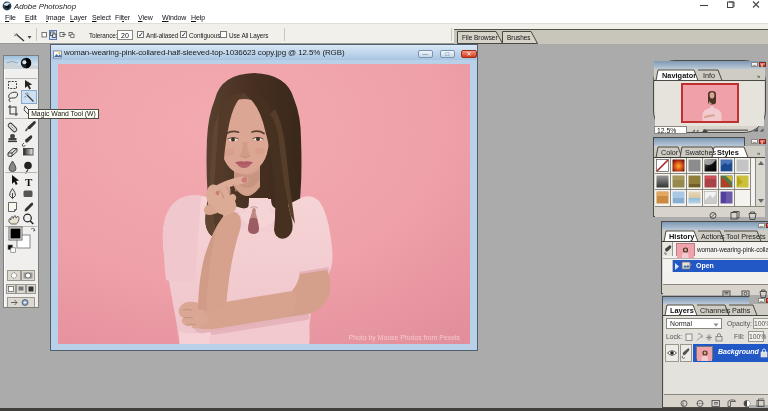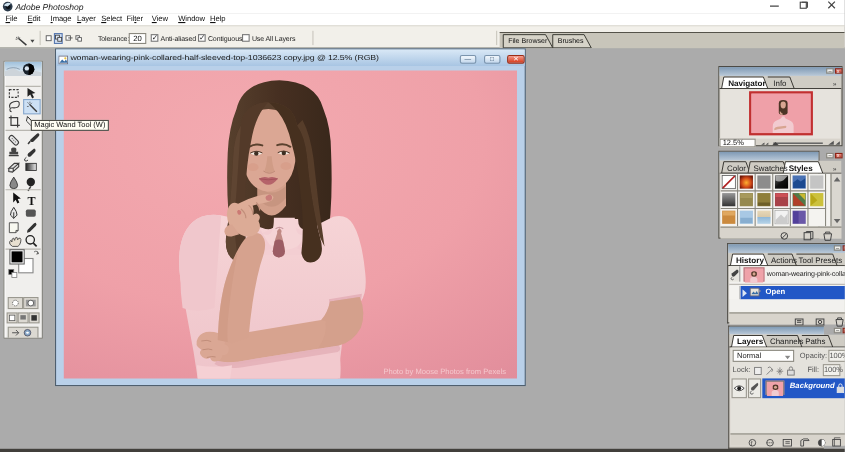--- a/index.html
+++ b/index.html
@@ -307,21 +307,21 @@
       <path d="M19.5 246.5 q1.5 -2 3 0 q-1.5 2 -3 0" fill="#fff" stroke="none"></path>
 </svg>
 </div>
 <div class="abs" id="tooltip">Magic Wand Tool (W)</div>
 
 <style>
 .inbox{position:absolute;background:#fff;border:1px solid #8a887e;font-size:6.8px;color:#111;line-height:8px;padding-left:2px;}
 .icostrip{position:absolute;background:#d8d4cc;border-top:1px solid #8a887e;}
 </style>
 
-<div class="panel" style="left:653px;top:60px;width:113px;height:73px;">
+<div class="panel" style="left:653px;top:60px;width:113px;height:73px;border-radius:22px;">
   <div class="ptitle" style="height:8px;background:linear-gradient(#7e99b4,#bac9d8)"></div>
   <div class="pbtn" style="left:97px;top:1px;">–</div>
   <div class="pbtn x" style="left:104.5px;top:1px;">x</div>
   <svg class="abs" style="left:0;top:8px" width="111" height="12" viewBox="0 0 111 12">
     <rect x="0" y="0" width="111" height="12" fill="#cfccc4"></rect>
     <path d="M0 11.5 h2 L4 1 h36 l4 10.5" fill="#fff" stroke="#3a3833" stroke-width="0.9"></path>
     <path d="M44 1 h20 l4 10.5" fill="#cfccc4" stroke="#3a3833" stroke-width="0.9"></path>
     <path d="M0 11.5 h111" stroke="#3a3833" stroke-width="0.9"></path>
     <text x="8" y="9" font-size="7.4" font-weight="bold" fill="#111" font-family="Liberation Sans,sans-serif">Navigator</text>
     <text x="49" y="9" font-size="7.2" fill="#222" font-family="Liberation Sans,sans-serif">Info</text>

